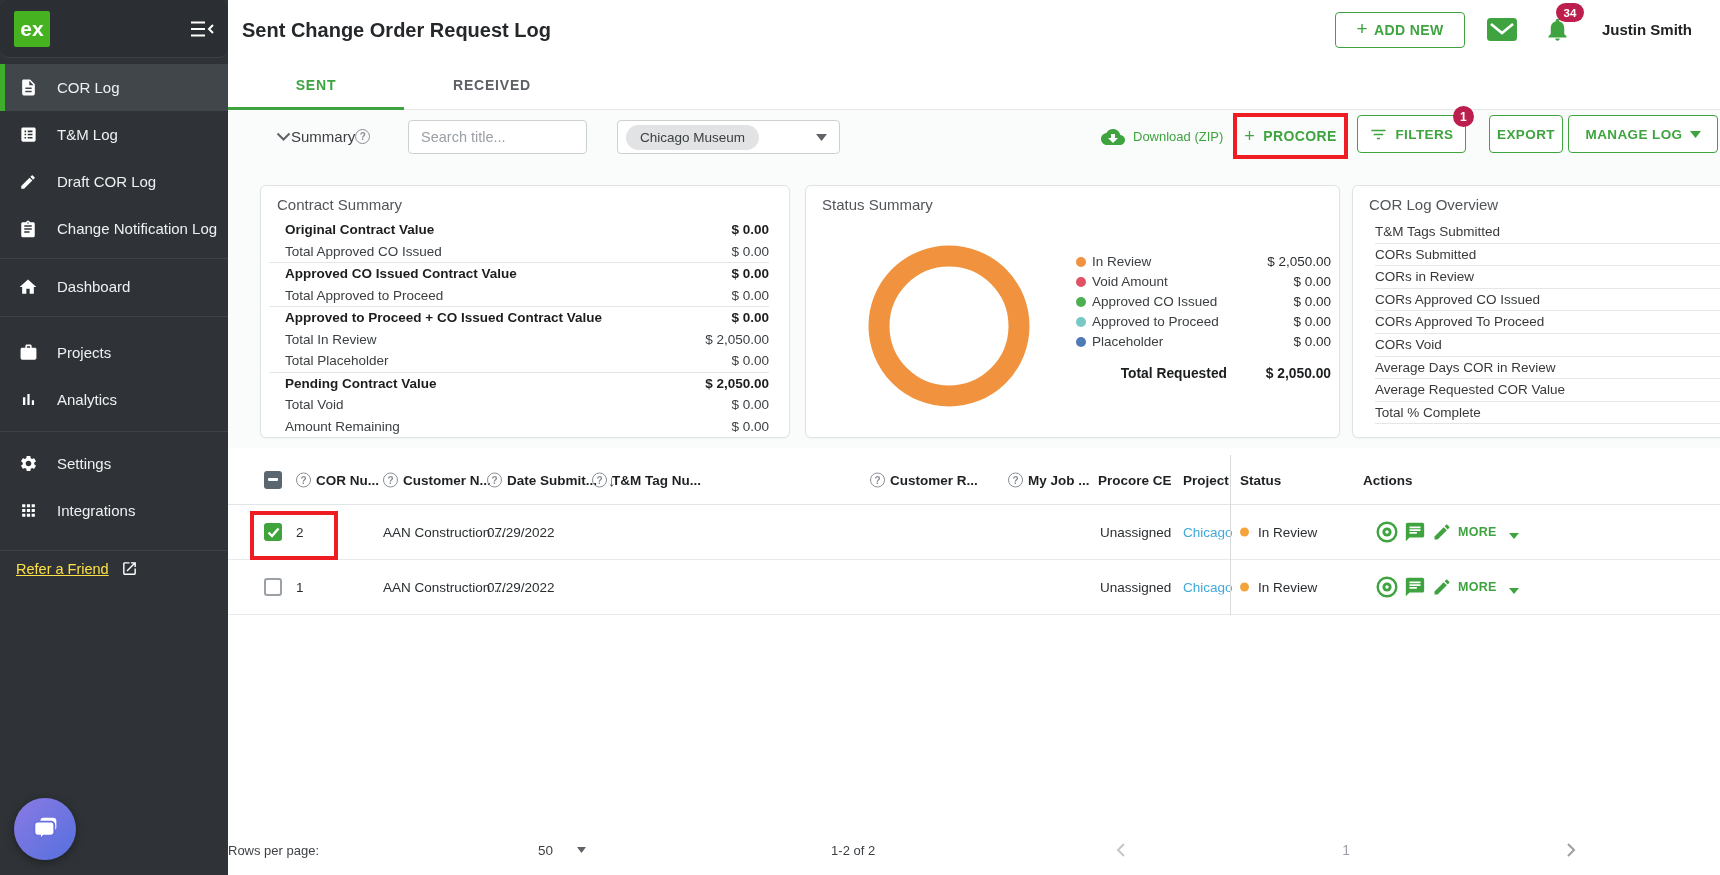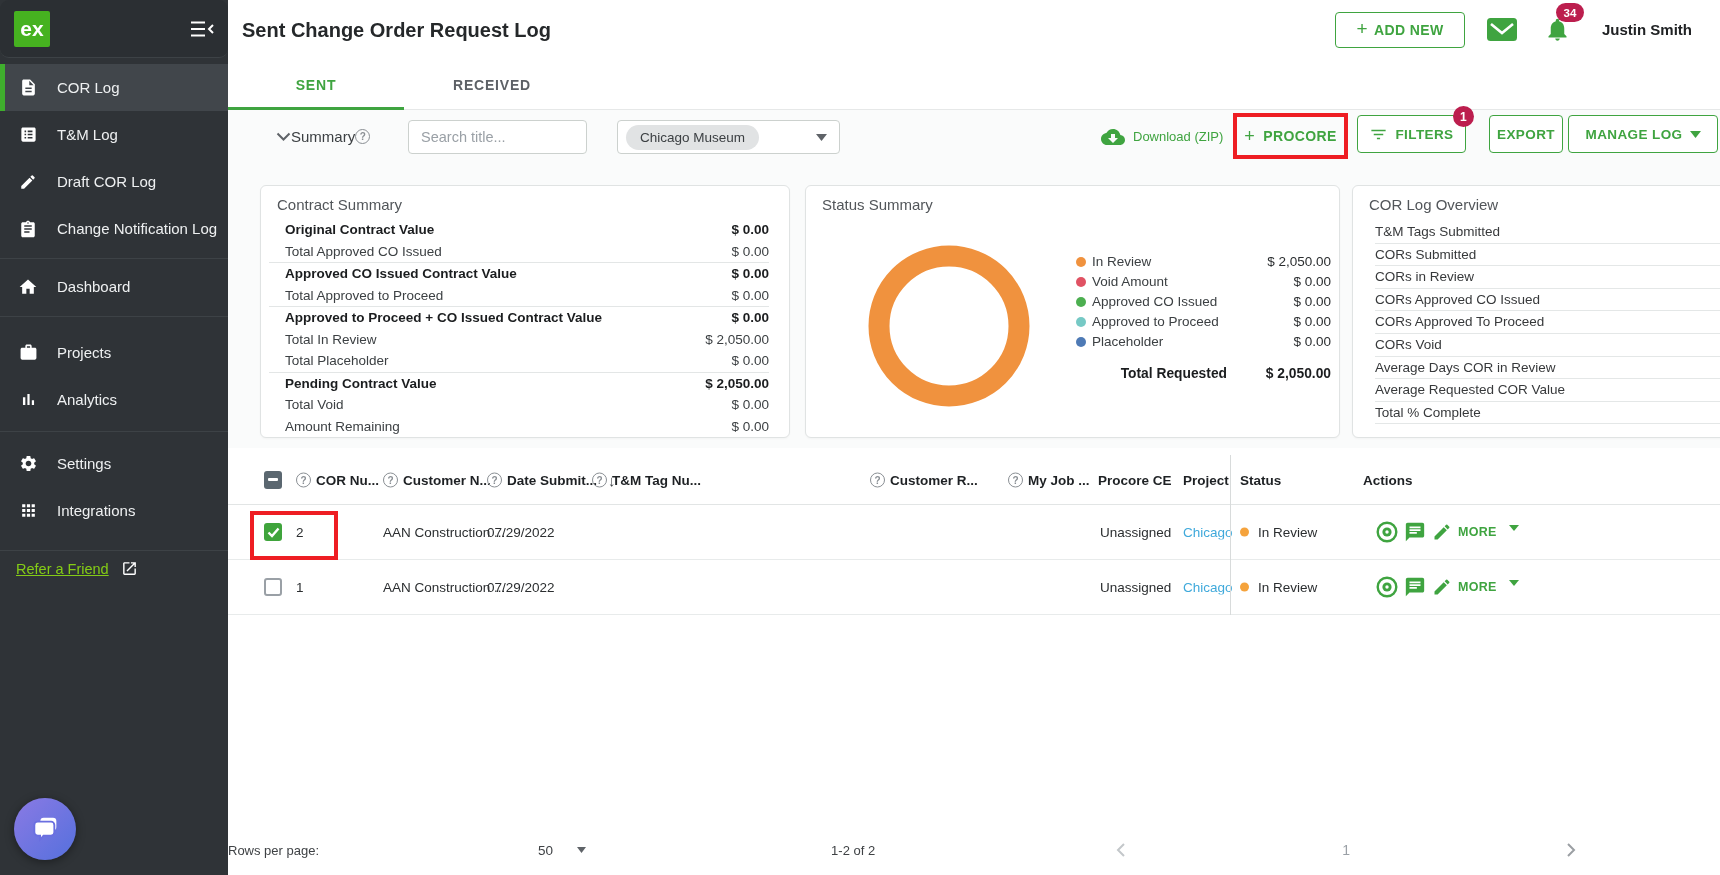--- a/index.html
+++ b/index.html
@@ -12,21 +12,21 @@
   .logo { width:36px; height:36px; background:#46b220; color:#fff; font-weight:bold; font-size:21px; display:flex; align-items:center; justify-content:center; border-radius:2px; }
   .menu-icon { cursor:pointer; }
   .nav-group { border-bottom:1px solid #3d4246; padding:6px 0; }
   .nav-group.g1 { padding:4px 0 6px; }
   .nav-group.g3 { padding:12px 0 8px; }
   .nav-group.g4 { padding:8px 0 16px; }
   .nav-item { position:relative; height:47px; display:flex; align-items:center; padding-left:18px; color:#eef0f1; font-size:15px; cursor:pointer; }
   .nav-item .nav-icon { width:20px; height:20px; margin-right:19px; display:flex; align-items:center; justify-content:center; }
   .nav-item.active { background:#41464b; }
   .nav-item.active::before { content:""; position:absolute; left:0; top:0; width:5px; height:100%; background:#3fae2d; }
-  .refer { position:absolute; left:16px; top:560px; display:flex; align-items:center; gap:12px; color:#84cc16; font-size:14.5px; cursor:pointer; }
+  .refer { position:absolute; left:16px; top:560px; display:flex; align-items:center; gap:12px; color:#fde047; font-size:14.5px; cursor:pointer; }
   .refer .refer-label { text-decoration:underline; }
   .chat-bubble { position:absolute; left:14px; top:798px; width:62px; height:62px; border-radius:50%;
     background:linear-gradient(135deg,#8a7ae4,#5570dd); display:flex; align-items:center; justify-content:center;
     box-shadow:0 2px 10px rgba(0,0,0,.4); cursor:pointer; z-index:6; }
 
   
   .content-bg { position:absolute; left:228px; top:60px; right:0; bottom:0; background:#fafbfb; }
   .table-bg { position:absolute; left:228px; top:448px; right:0; bottom:0; background:#ffffff; }
 
   
@@ -105,21 +105,21 @@
   .vdiv { position:absolute; left:1002px; top:0; width:1px; height:160px; background:#d8dbdb; z-index:2; }
   .cb { width:18px; height:18px; border-radius:3px; cursor:pointer; display:flex; align-items:center; justify-content:center; }
   .cb.indeterminate { background:#5b6770; }
   .cb.indeterminate::after { content:""; width:10px; height:2.4px; background:#fff; border-radius:1px; }
   .cb.checked { background:#3fa43c; }
   .cb.empty { background:#fff; border:2px solid #9aa0a6; }
   .sort-arrow { font-size:15px; color:#45494d; margin-left:6px; }
   .link { color:#3fa9db; cursor:pointer; overflow:hidden; max-width:50px; }
   .status-dot { width:9px; height:9px; border-radius:50%; margin-right:4px; }
   .action-icon { cursor:pointer; display:flex; }
-  .more-btn { display:flex; align-items:flex-start; gap:12px; color:#3fa440; font-weight:bold; font-size:12.5px; letter-spacing:.3px; cursor:pointer; }
+  .more-btn { display:flex; align-items:flex-end; gap:12px; color:#3fa440; font-weight:bold; font-size:12.5px; letter-spacing:.3px; cursor:pointer; }
 
   
   .pagination { position:absolute; left:228px; top:830px; width:1348px; height:40px; display:flex; align-items:center; justify-content:space-between; font-size:13px; color:#3f4245; z-index:1; }
   .rpp-select { display:flex; align-items:center; gap:24px; margin:0 48px 0 22px; font-size:13.5px; cursor:pointer; }
   .page-range { margin-right:44px; }
   .pg-prev { margin-right:20px; cursor:pointer; display:flex; }
   .pg-num { color:#9aa0a6; font-size:14px; margin-right:20px; cursor:pointer; }
   .pg-next { cursor:pointer; display:flex; }
 </style>
 </head>

